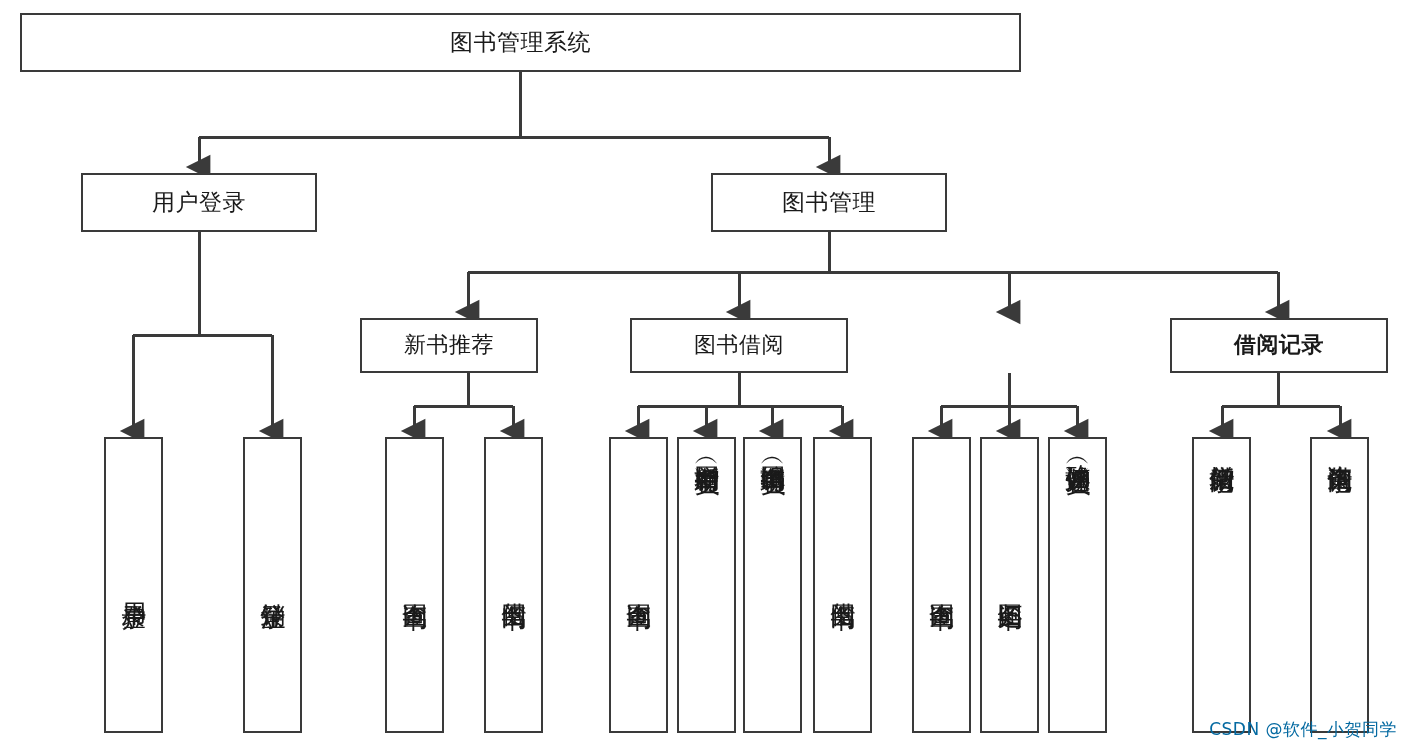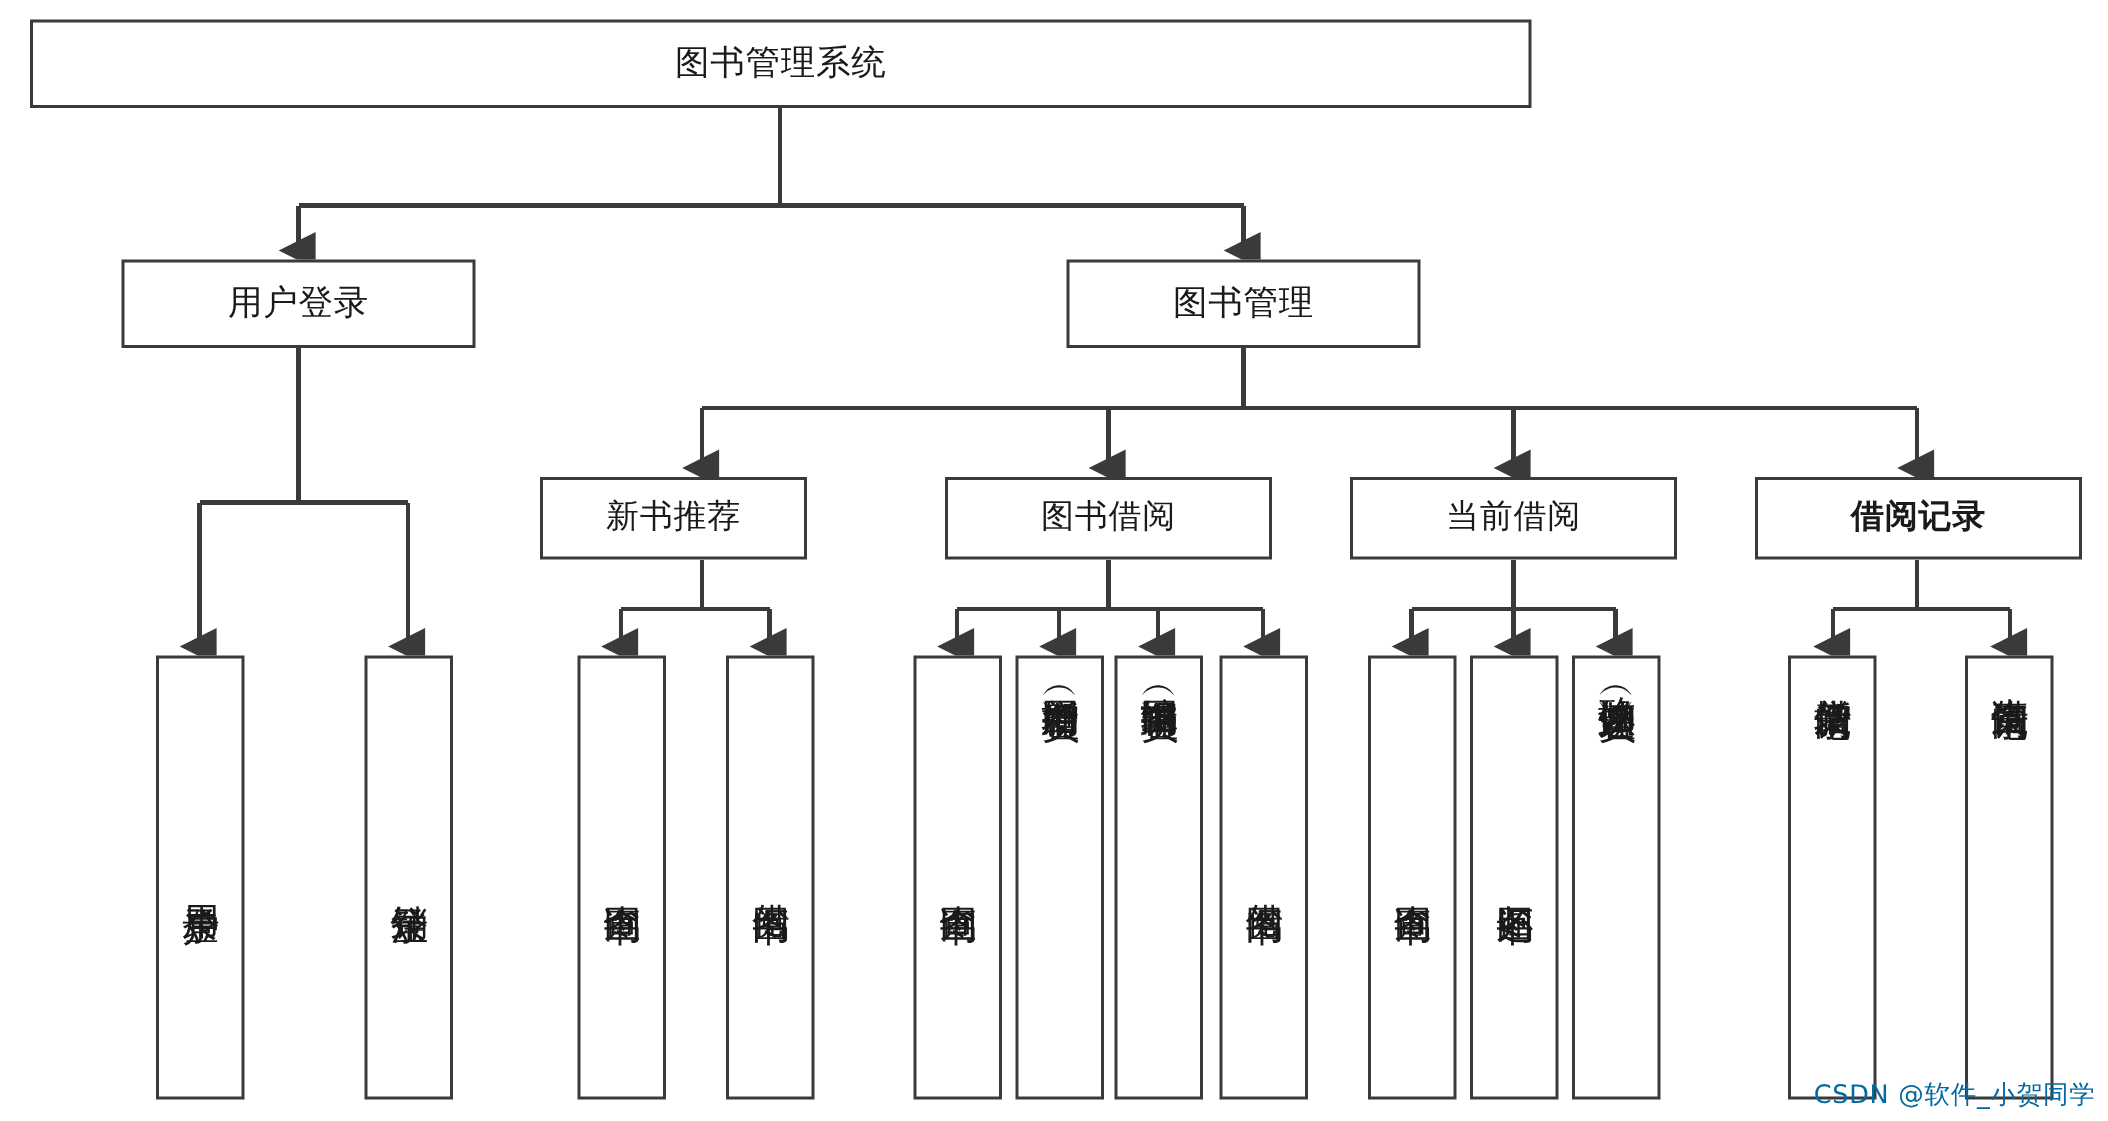--- a/index.html
+++ b/index.html
@@ -154,23 +154,20 @@
   </div>
 
   <div class="node node-l3" style="left:360px; top:318px; width:178px; height:55px;">
     <span class="node-label">新书推荐</span>
   </div>
 
   <div class="node node-l3" style="left:630px; top:318px; width:218px; height:55px;">
     <span class="node-label">图书借阅</span>
   </div>
 
-  <div class="node node-l3" style="left:900px; top:318px; width:218px; height:55px;">
-    <span class="node-label">当前借阅</span>
-  </div>
 
   <div class="node node-l3" style="left:1170px; top:318px; width:218px; height:55px;font-weight:bold;">
     <span class="node-label">借阅记录</span>
   </div>
 
   <div class="node node-leaf leaf-short" style="left:104px; top:437px; width:59px; height:296px;">
     <span class="node-label">用户登录</span>
   </div>
 
   <div class="node node-leaf leaf-short" style="left:243px; top:437px; width:59px; height:296px;">

